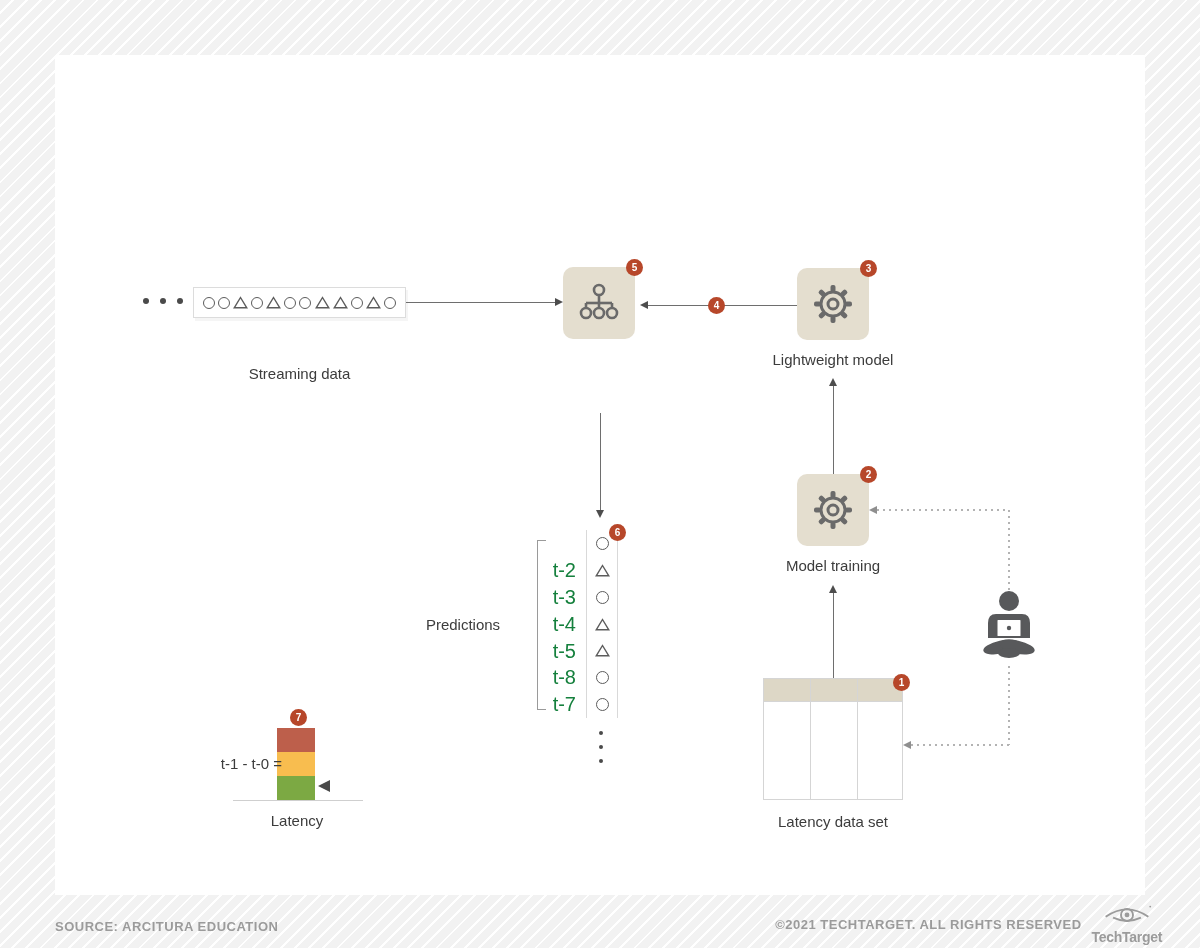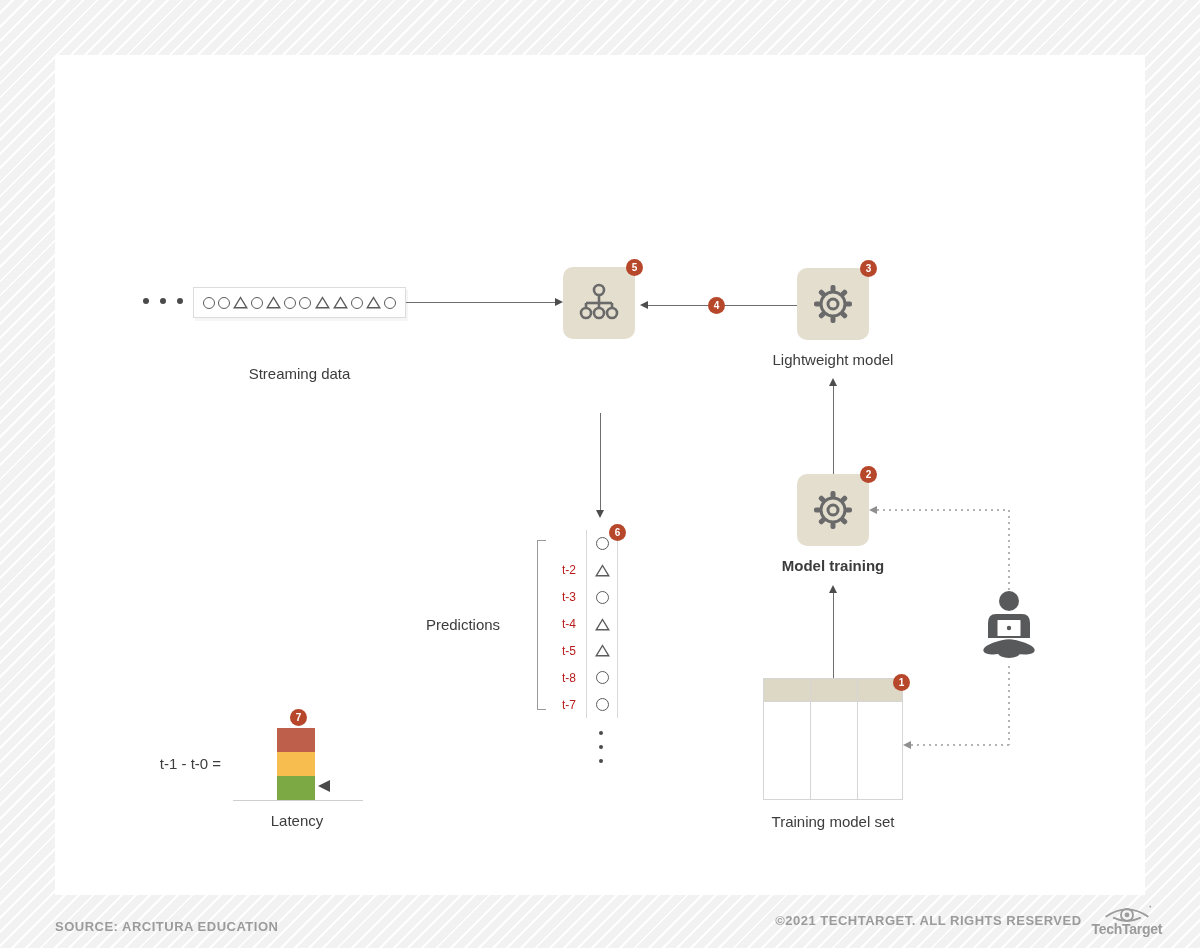--- a/index.html
+++ b/index.html
@@ -28,29 +28,29 @@
   .dot-v{width:2px;background:repeating-linear-gradient(180deg,#b3b3b3 0 2px,transparent 2px 6px);}
   .stream-box{display:flex;align-items:center;justify-content:space-between;box-sizing:border-box;
     width:213px;height:31px;padding:0 9px;border:1px solid #dcdcdc;background:#fff;box-shadow:2px 3px 0 rgba(0,0,0,0.04);}
   .shape-circle{display:inline-block;width:12px;height:12px;border:1.5px solid #5c5c5c;border-radius:50%;box-sizing:border-box;flex:none;}
   .dot{width:6px;height:6px;border-radius:50%;background:#4a4a4a;display:inline-block;}
   .minidot{width:4px;height:4px;border-radius:50%;background:#4a4a4a;position:absolute;}
   .pred-col{box-sizing:border-box;width:32px;border-left:1px solid #d9d9d9;border-right:1px solid #d9d9d9;
     display:flex;flex-direction:column;align-items:center;}
   .pred-shape-row{height:26.9px;display:flex;align-items:center;justify-content:center;}
   .pred-lbls{display:flex;flex-direction:column;align-items:flex-end;width:55px;}
-  .pred-lbl-row{height:26.9px;display:flex;align-items:center;font-size:12px;color:#b91c1c;}
+  .pred-lbl-row{height:26.9px;display:flex;align-items:center;font-size:20px;color:#15803d;}
   .bracket{box-sizing:border-box;border-left:1px solid #9a9a9a;border-top:1px solid #9a9a9a;border-bottom:1px solid #9a9a9a;}
   .ttable{box-sizing:border-box;width:140px;height:122px;border:1px solid #d5d5d5;background:#fff;position:relative;}
   .ttable-hdr{height:22px;background:#ddd7c6;border-bottom:1px solid #d5d5d5;}
   .ttable-div{position:absolute;top:0;bottom:0;width:0;border-left:1px solid #d5d5d5;}
   .lat-seg{width:38px;height:24px;}
   .lat-marker{width:0;height:0;border-top:6px solid transparent;border-bottom:6px solid transparent;border-right:12px solid #4a4a4a;}
   .foot{font-size:13px;font-weight:bold;color:#9b9b9b;letter-spacing:0.5px;}
-  .brand{display:flex;flex-direction:column;align-items:center;gap:0px;}
+  .brand{display:flex;flex-direction:column;align-items:center;gap:8px;}
   .brand-text{font-size:14px;font-weight:bold;color:#9b9b9b;letter-spacing:-0.3px;margin-top:-4px;}
 </style>
 </head>
 <body>
 
 <div class="stage">
   <div class="card">
 
 
     <div class="abs" style="left:88px;top:243px;display:flex;gap:11px;">
@@ -191,32 +191,32 @@
           <rect x="18.5" y="2" width="5" height="7" rx="2" transform="rotate(45 21 21)"></rect>
           <rect x="18.5" y="2" width="5" height="7" rx="2" transform="rotate(90 21 21)"></rect>
           <rect x="18.5" y="2" width="5" height="7" rx="2" transform="rotate(135 21 21)"></rect>
           <rect x="18.5" y="2" width="5" height="7" rx="2" transform="rotate(180 21 21)"></rect>
           <rect x="18.5" y="2" width="5" height="7" rx="2" transform="rotate(225 21 21)"></rect>
           <rect x="18.5" y="2" width="5" height="7" rx="2" transform="rotate(270 21 21)"></rect>
           <rect x="18.5" y="2" width="5" height="7" rx="2" transform="rotate(315 21 21)"></rect>
         </g>
       </svg>
     </div>
-    <div class="abs lbl" style="left:678px;top:502px;width:200px;font-weight:bold;">Model training</div>
+    <div class="abs lbl" style="left:678px;top:502px;width:200px;">Model training</div>
 
     <div class="abs vline" style="left:778px;top:537px;height:86px;"></div>
     <div class="abs ah-up" style="left:774px;top:530px;"></div>
 
     <div class="abs ttable" style="left:708px;top:623px;">
       <span class="badge" style="right: -8px; top: -5px; background: rgb(183, 71, 42);">1</span>
       <div class="ttable-hdr"></div>
       <div class="ttable-div" style="left:46px;"></div>
       <div class="ttable-div" style="left:93px;"></div>
     </div>
-    <div class="abs lbl" style="left:678px;top:758px;width:200px;">Training model set</div>
+    <div class="abs lbl" style="left:678px;top:758px;width:200px;">Latency data set</div>
 
     <div class="abs dot-h" style="left:822px;top:454px;width:132px;"></div>
     <div class="abs ah-left-gray" style="left:814px;top:451px;"></div>
     <div class="abs dot-v" style="left:953px;top:455px;height:82px;"></div>
     <div class="abs dot-v" style="left:953px;top:611px;height:79px;"></div>
     <div class="abs dot-h" style="left:856px;top:689px;width:99px;"></div>
     <div class="abs ah-left-gray" style="left:848px;top:686px;"></div>
 
     <svg class="abs" style="left:920px;top:535px;" width="68" height="78" viewBox="0 0 68 78">
       <g fill="#58595b">
@@ -231,21 +231,21 @@
     </svg>
 
     <span class="badge abs" style="left: 235px; top: 654px; background: rgb(183, 71, 42);">7</span>
     <div class="abs" style="left:222px;top:673px;">
       <div class="lat-seg" style="background: rgb(189, 95, 75);"></div>
       <div class="lat-seg" style="background: rgb(248, 189, 79);"></div>
       <div class="lat-seg" style="background: rgb(124, 169, 67);"></div>
     </div>
     <div class="abs lat-marker" style="left:263px;top:725px;"></div>
     <div class="abs thin-h" style="left:178px;top:745px;width:130px;"></div>
-    <div class="abs lbl" style="left:74px;top:700px;width:123px;">t-1 - t-0 =</div>
+    <div class="abs lbl" style="left:104px;top:700px;width:123px;text-align:right;">t-1 - t-0 =</div>
     <div class="abs lbl" style="left:172px;top:757px;width:140px;">Latency</div>
 
   </div>
 
   <div class="abs foot" style="left:55px;top:919px;">SOURCE: ARCITURA EDUCATION</div>
   <div class="abs" style="right:38px;top:903px;display:flex;align-items:center;gap:10px;">
     <span class="foot">©2021 TECHTARGET. ALL RIGHTS RESERVED</span>
     <span class="brand">
       <svg width="52" height="22" viewBox="0 0 56 22">
         <g stroke="#9b9b9b" fill="none" stroke-width="2">

